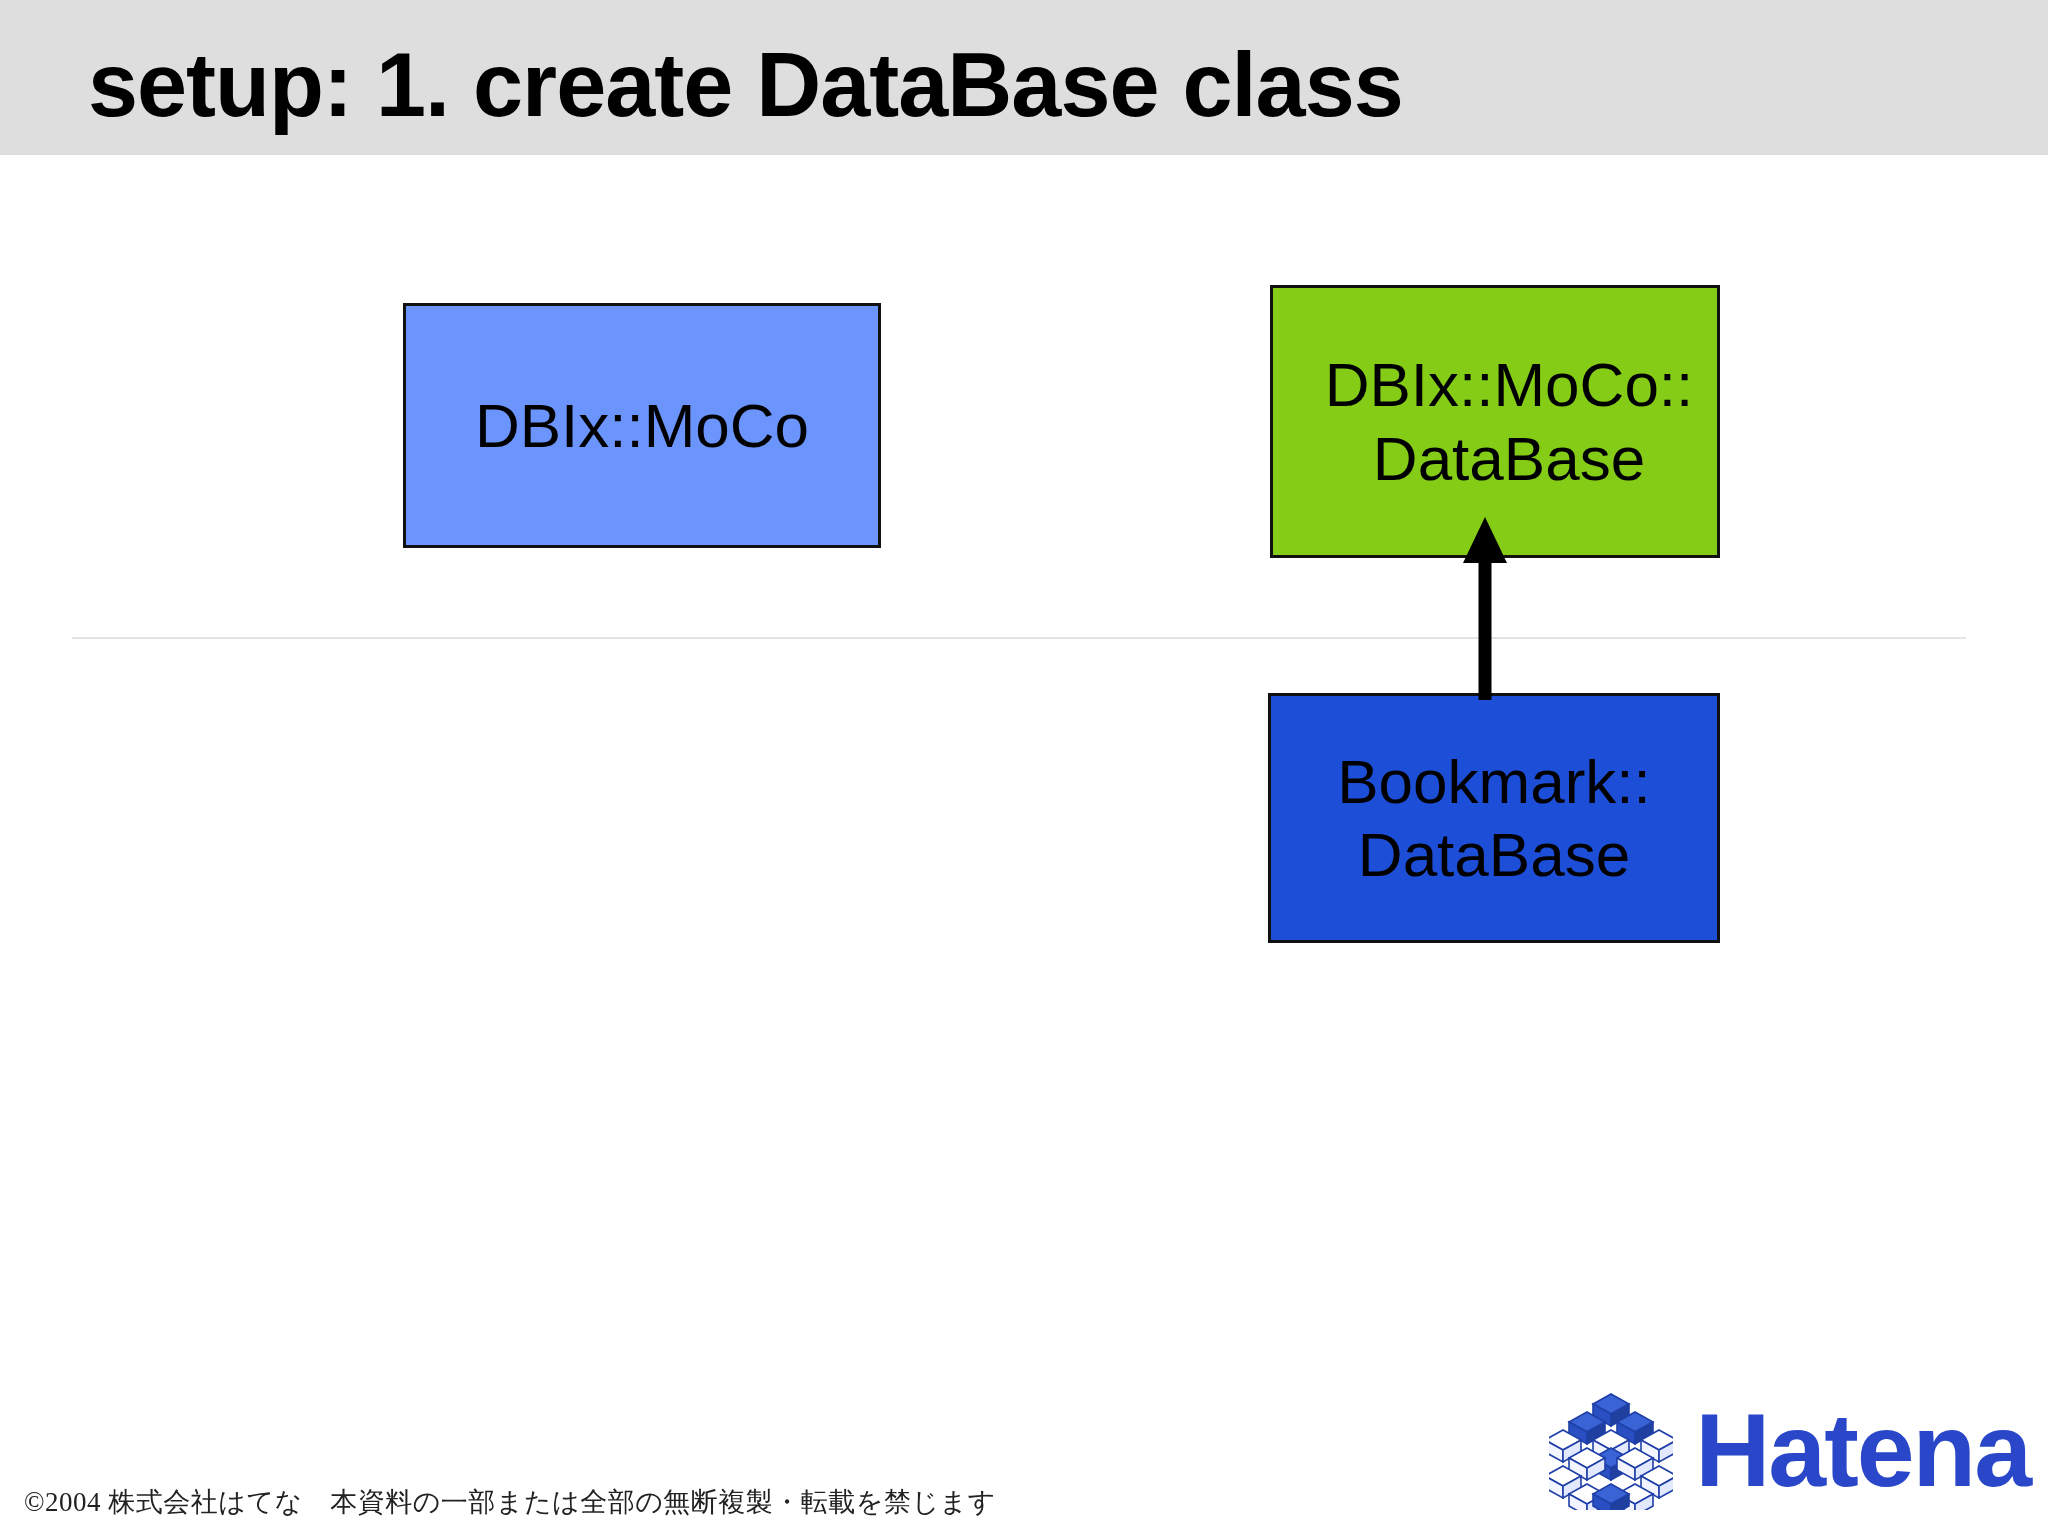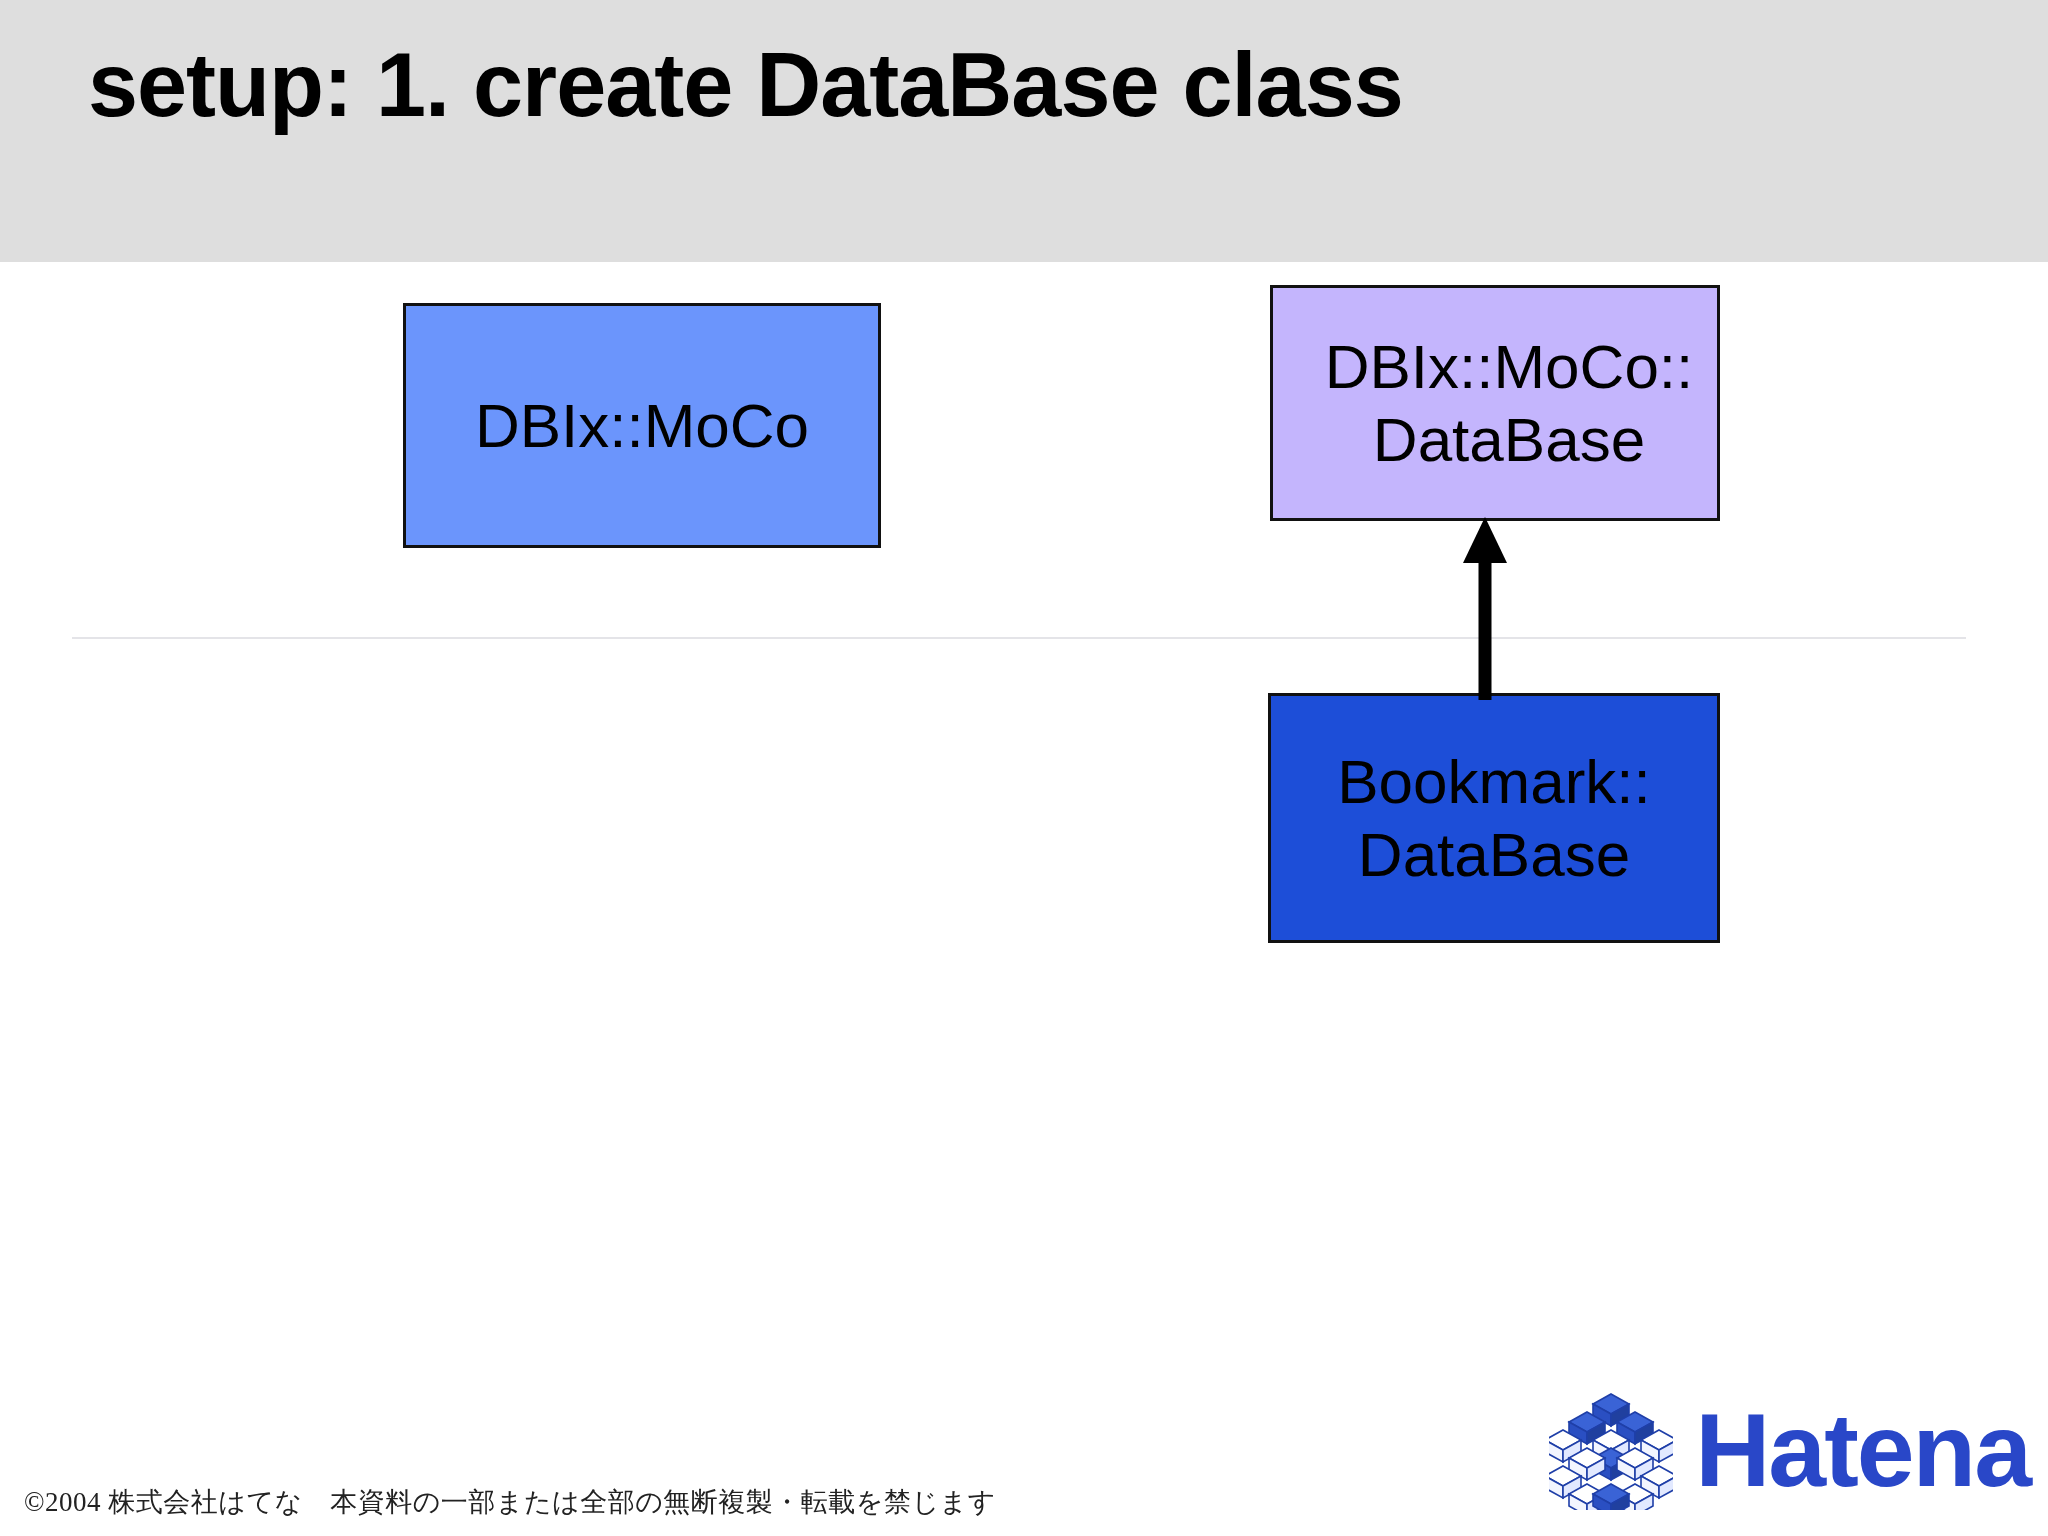--- a/index.html
+++ b/index.html
@@ -15,21 +15,21 @@
     font-family: "Liberation Sans", sans-serif;
     -webkit-font-smoothing: antialiased;
   }
 
   
   .header-band {
     position: absolute;
     left: 0;
     top: 0;
     width: 2048px;
-    height: 262px;
+    height: 155px;
     background: #dedede;
   }
   .slide-title {
     position: absolute;
     left: 88px;
     top: 36px;
     font-size: 90px;
     font-weight: bold;
     color: #000000;
     letter-spacing: -1px;
@@ -79,22 +79,22 @@
     left: 403px;
     top: 98px;
     width: 478px;
     height: 245px;
     background: #6b95fc;
   }
   .node-moco-database {
     left: 1270px;
     top: 80px;
     width: 450px;
-    height: 236px;
-    background: #c4b5fd;
+    height: 273px;
+    background: #84cc16;
     padding-left: 28px;
   }
   .node-bookmark-database {
     left: 1268px;
     top: 488px;
     width: 452px;
     height: 250px;
     background: #1d4ed8;
   }
 

